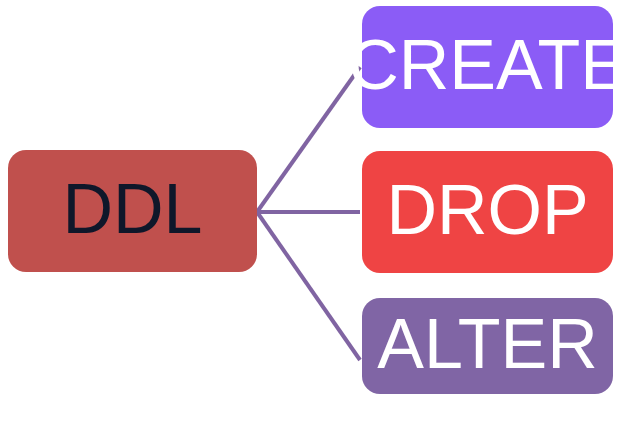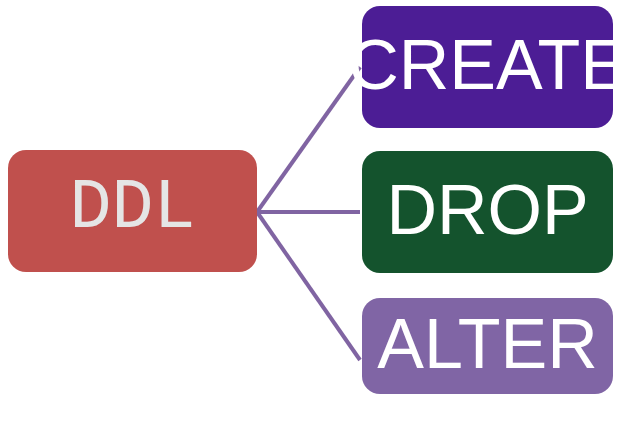--- a/index.html
+++ b/index.html
@@ -81,29 +81,29 @@
 <body>
 
 <div id="canvas" style="background: rgb(255, 255, 255);">
 
   <svg id="connectors" viewBox="0 0 617 428" width="617" height="428">
     <line id="line-create" x1="257" y1="212" x2="360" y2="67" stroke="#8064a2" stroke-width="4" stroke-linecap="butt"></line>
     <line id="line-drop" x1="257" y1="212" x2="360" y2="212" stroke="#8064a2" stroke-width="4" stroke-linecap="butt"></line>
     <line id="line-alter" x1="257" y1="212" x2="360" y2="360" stroke="#8064a2" stroke-width="4" stroke-linecap="butt"></line>
   </svg>
 
-  <div class="node" id="node-ddl" style="background: rgb(192, 80, 77); color: #e5e5e5; font-family: Liberation Mono, monospace;">
+  <div class="node" id="node-ddl" style="background: rgb(192, 80, 77); color: #0f172a;">
     <span class="node-label">DDL</span>
   </div>
 
-  <div class="node" id="node-create" style="background: #4c1d95; color: rgb(255, 255, 255);">
+  <div class="node" id="node-create" style="background: #8b5cf6; color: rgb(255, 255, 255);">
     <span class="node-label">CREATE</span>
   </div>
 
-  <div class="node" id="node-drop" style="background: #14532d; color: rgb(255, 255, 255);">
+  <div class="node" id="node-drop" style="background: #ef4444; color: rgb(255, 255, 255);">
     <span class="node-label">DROP</span>
   </div>
 
   <div class="node" id="node-alter" style="background: rgb(128, 101, 165); color: rgb(255, 255, 255);">
     <span class="node-label">ALTER</span>
   </div>
 
 </div>
 
 </body></html>

